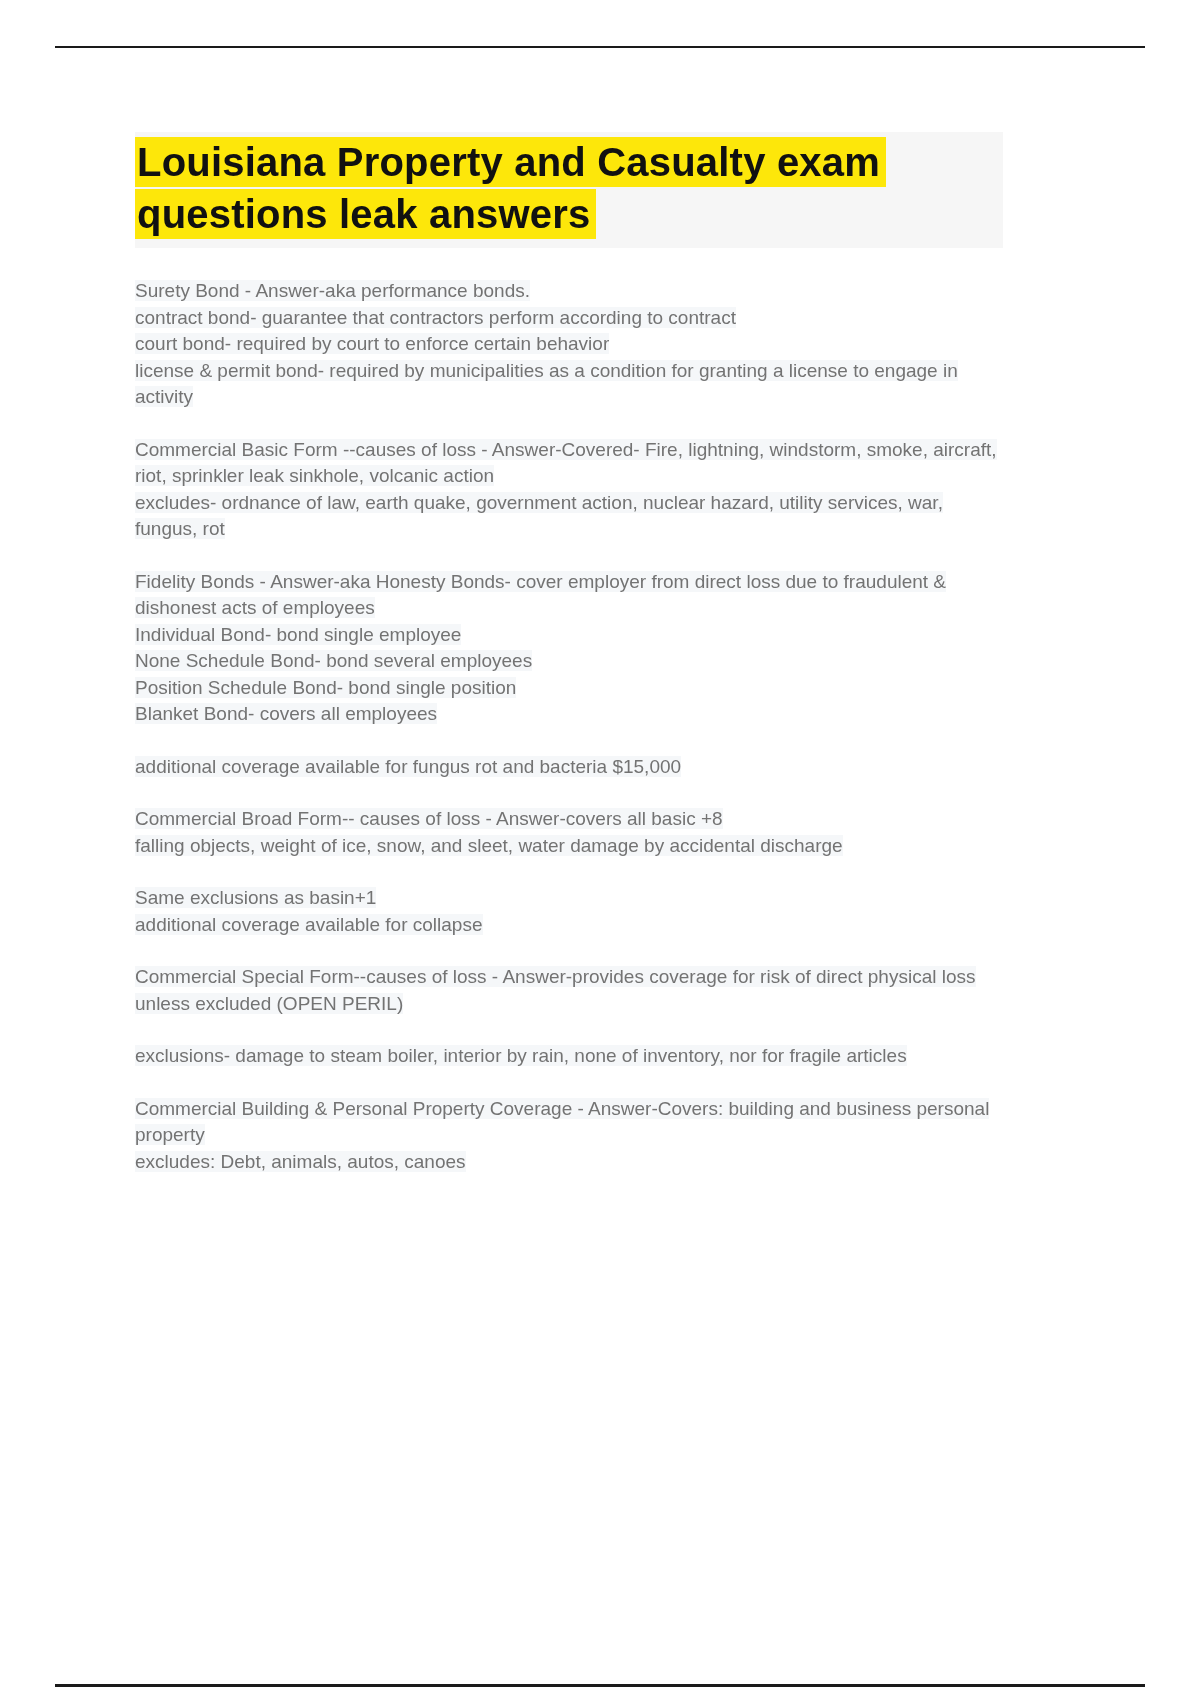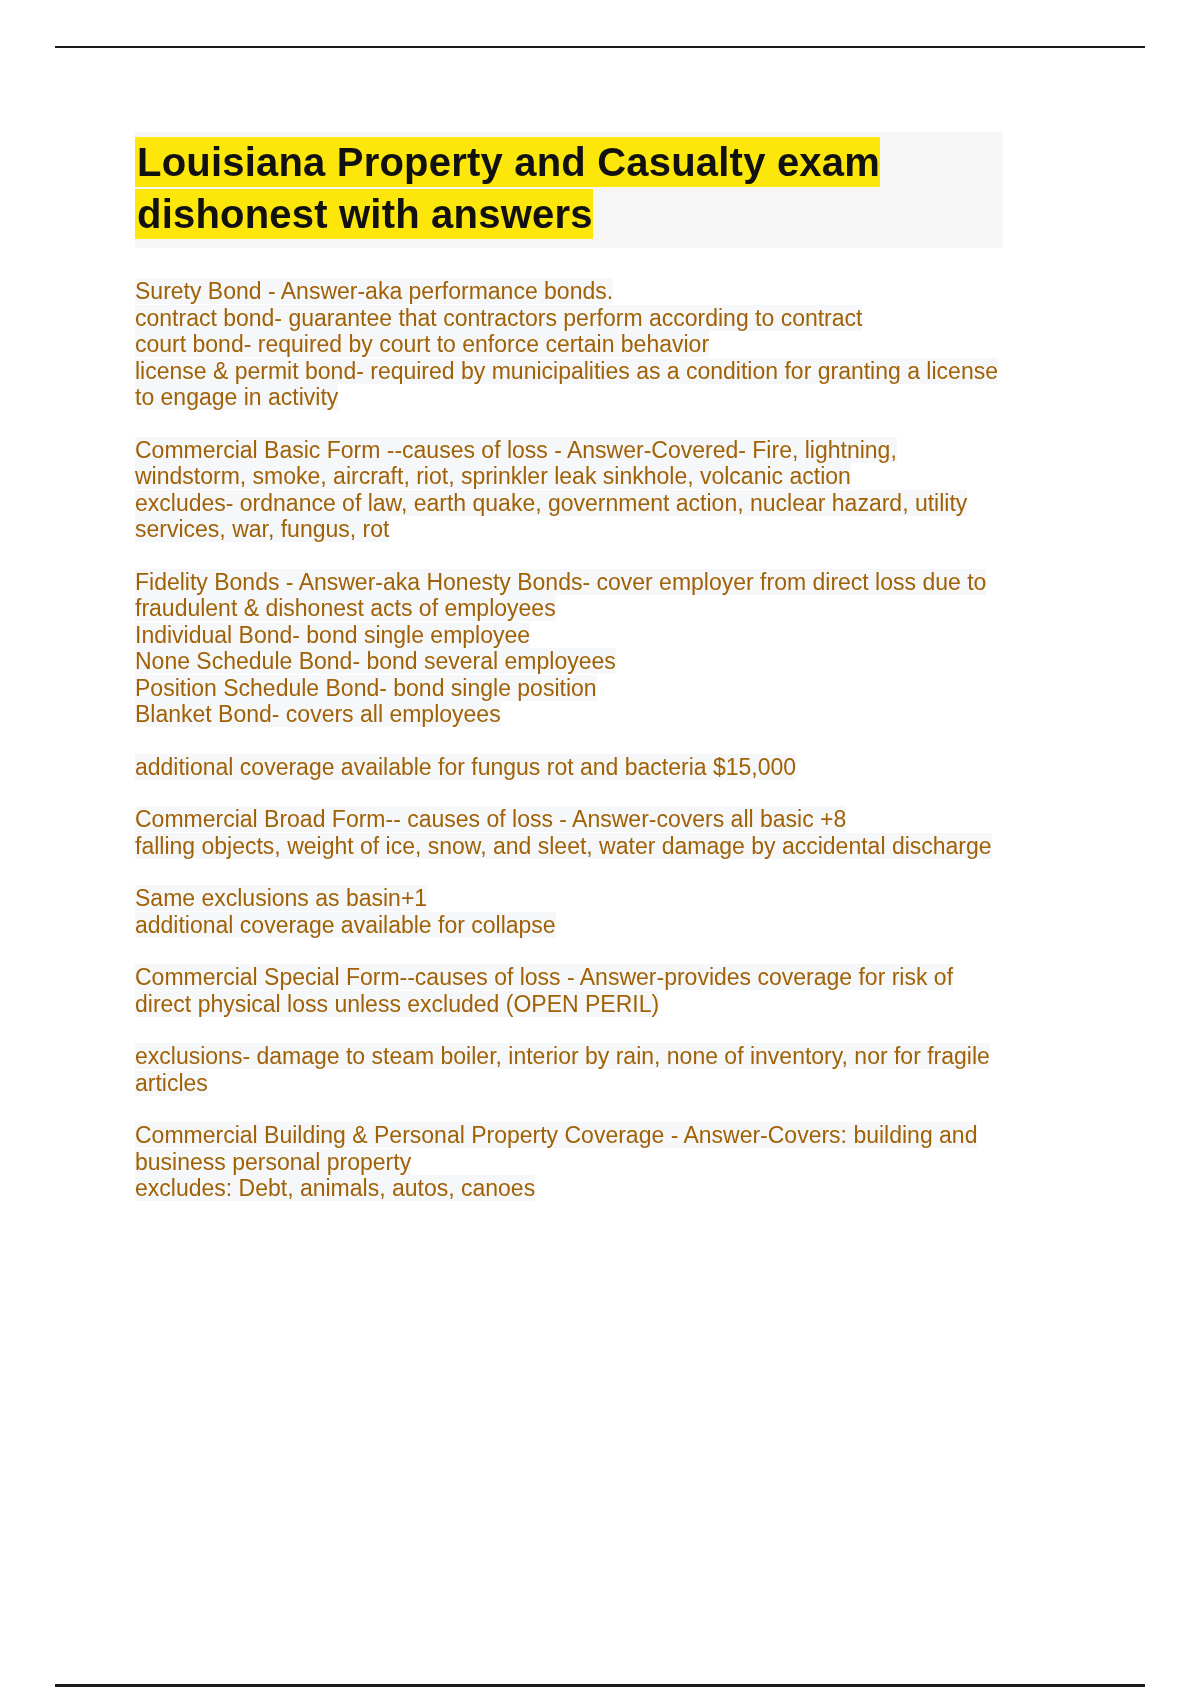--- a/index.html
+++ b/index.html
@@ -39,46 +39,46 @@
   }
   h1.page-title {
     font-size: 40px;
     line-height: 52px;
     font-weight: bold;
     color: #111111;
     letter-spacing: 0.2px;
   }
   h1.page-title .hl {
     background: #fde70a;
-    padding: 3px 0 3px 2px;
+    padding: 3px 6px 3px 2px;
     box-decoration-break: clone;
     -webkit-box-decoration-break: clone;
   }
   .body-paragraph {
-    font-size: 23px;
+    font-size: 19px;
     line-height: 26.5px;
-    color: #a16207;
+    color: #737373;
     margin: 0 0 26px 0;
   }
   .body-paragraph .body-text {
     white-space: pre-line;
     background: #f5f7f9;
     box-decoration-break: clone;
     -webkit-box-decoration-break: clone;
   }
 </style>
 </head>
 <body>
 
 <div class="top-rule"></div>
 
 <div class="content">
 
   <div class="title-block">
-    <h1 class="page-title"><span class="hl">Louisiana Property and Casualty exam</span><br><span class="hl">dishonest with answers</span></h1>
+    <h1 class="page-title"><span class="hl">Louisiana Property and Casualty exam</span><br><span class="hl">questions leak answers</span></h1>
   </div>
 
   <p class="body-paragraph"><span class="body-text">Surety Bond - Answer-aka performance bonds.
 contract bond- guarantee that contractors perform according to contract
 court bond- required by court to enforce certain behavior
 license &amp; permit bond- required by municipalities as a condition for granting a license to engage in activity</span></p>
 
   <p class="body-paragraph"><span class="body-text">Commercial Basic Form --causes of loss - Answer-Covered- Fire, lightning, windstorm, smoke, aircraft, riot, sprinkler leak sinkhole, volcanic action
 excludes- ordnance of law, earth quake, government action, nuclear hazard, utility services, war, fungus, rot</span></p>
 

